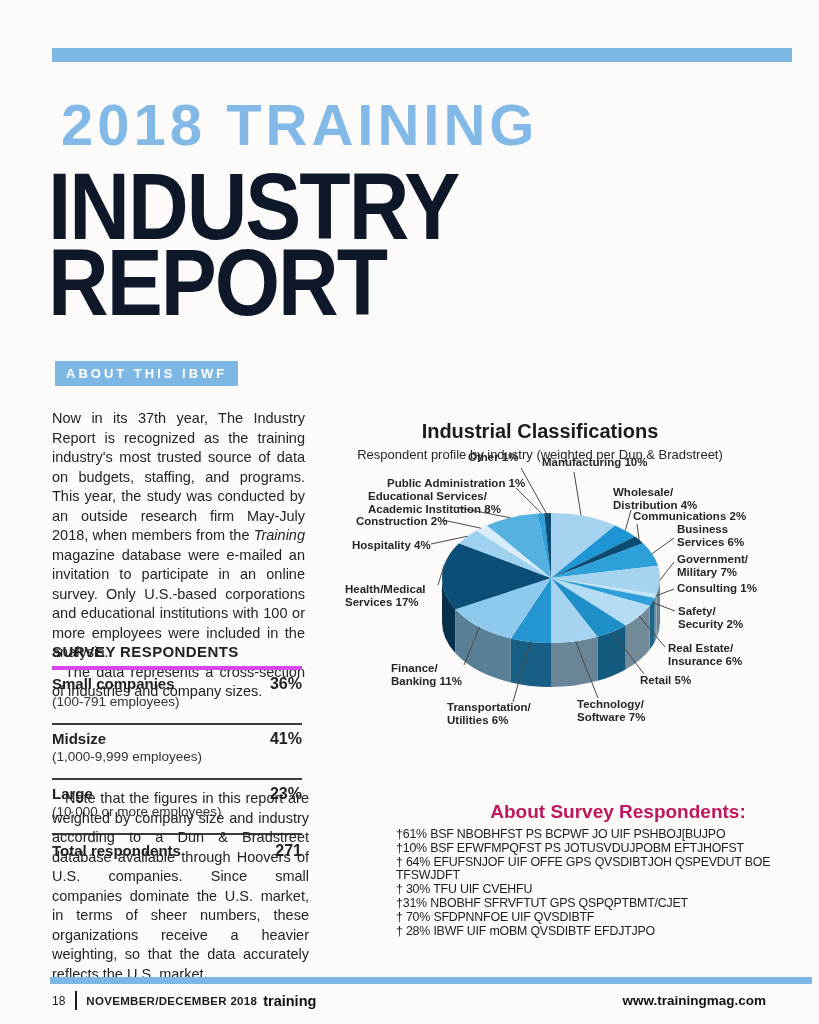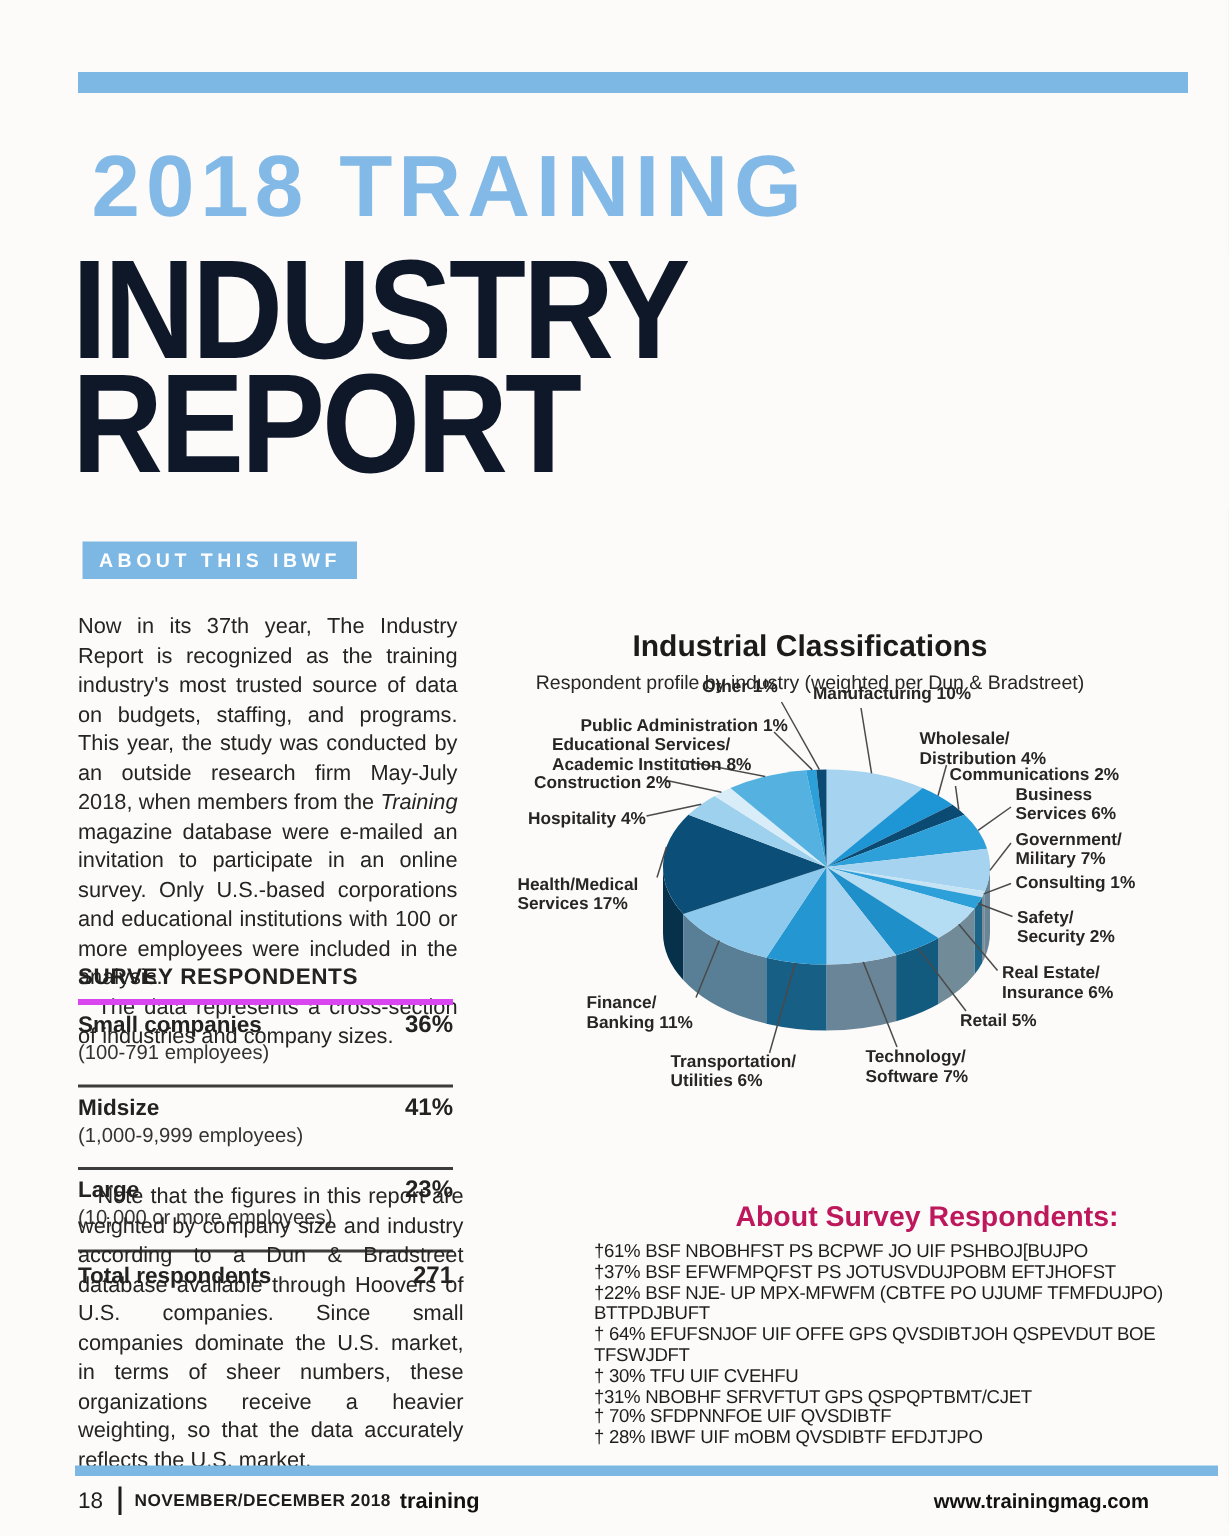--- a/index.html
+++ b/index.html
@@ -45,21 +45,21 @@
   .chart-title{left:0; top:12px; width:400px; text-align:center; font-size:20px; font-weight:700; color:#1b1b1b;}
   .chart-subtitle{left:0; top:39px; width:400px; text-align:center; font-size:13px; color:#262626;}
   .chart svg{position:absolute; left:0; top:0;}
   
   .resp{left:396px; top:801px; width:414px;}
   .resp-heading{text-align:center; font-size:19px; font-weight:800; color:#be185d; padding-left:30px;}
   .resp-bullets{margin-top:5px; font-size:12.4px; line-height:13.8px; color:#1d1d1d; letter-spacing:-0.2px;}
   
   .foot-bar{left:50px; top:977px; width:762px; height:7px;}
   .foot-row{left:52px; top:991px; width:714px; display:flex; align-items:center;}
-  .foot-page{font-size:15px; color:#1c1c1c;text-align:right;}
+  .foot-page{font-size:12px; color:#1c1c1c;text-align:right;}
   .foot-div{width:2px; height:19px; background:#1c1c1c; margin:0 9px 0 10px;}
   .foot-issue{font-size:11.5px; font-weight:600; letter-spacing:.3px; color:#1c1c1c;}
   .foot-brand{font-size:14.5px; font-weight:800; margin-left:6px; color:#111;}
   .foot-site{margin-left:auto; font-size:13.5px; font-weight:800; color:#111;}
 </style>
 </head>
 <body>
 
 <div class="page">
 
@@ -176,22 +176,21 @@
         <text x="128" y="53" font-size="11.5" font-weight="700" fill="#262626" font-family="&quot;Liberation Sans&quot;, sans-serif"><tspan x="128" y="53">Other 1%</tspan></text>
       </svg>
     <div class="abs chart-title">Industrial Classifications</div>
     <div class="abs chart-subtitle">Respondent profile by industry (weighted per Dun &amp; Bradstreet)</div>
   </div>
 
   <div class="abs resp">
     <div class="resp-heading">About Survey Respondents:</div>
     <div class="resp-bullets" id="resp-bullets">
         <div>†61% BSF NBOBHFST PS BCPWF JO UIF PSHBOJ[BUJPO</div>
-        <div>†37% BSF EFWFMPQFST PS JOTUSVDUJPOBM EFTJHOFST</div>
-        <div>†22% BSF NJE- UP MPX-MFWFM (CBTFE PO UJUMF TFMFDUJPO) BTTPDJBUFT</div>
+        <div>†10% BSF EFWFMPQFST PS JOTUSVDUJPOBM EFTJHOFST</div>
         <div>† 64% EFUFSNJOF UIF OFFE GPS QVSDIBTJOH QSPEVDUT BOE TFSWJDFT</div>
         <div>† 30% TFU UIF CVEHFU</div>
         <div>†31% NBOBHF SFRVFTUT GPS QSPQPTBMT/CJET</div>
         <div>† 70% SFDPNNFOE UIF QVSDIBTF</div>
         <div>† 28% IBWF UIF mOBM QVSDIBTF EFDJTJPO</div>
       </div>
   </div>
 
   <div class="abs foot-bar" style="background: rgb(125, 183, 228);"></div>
   <div class="abs foot-row">

